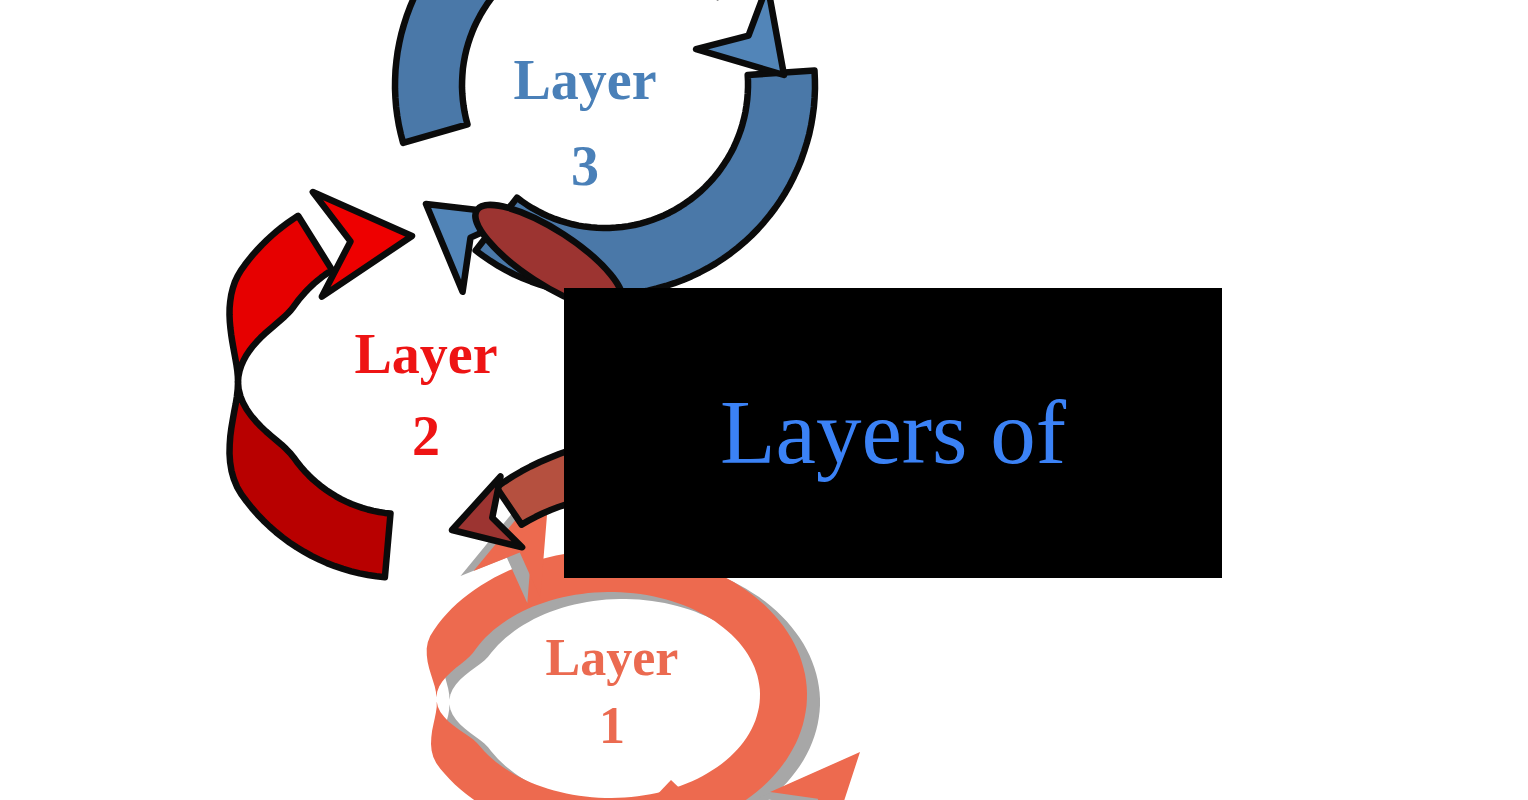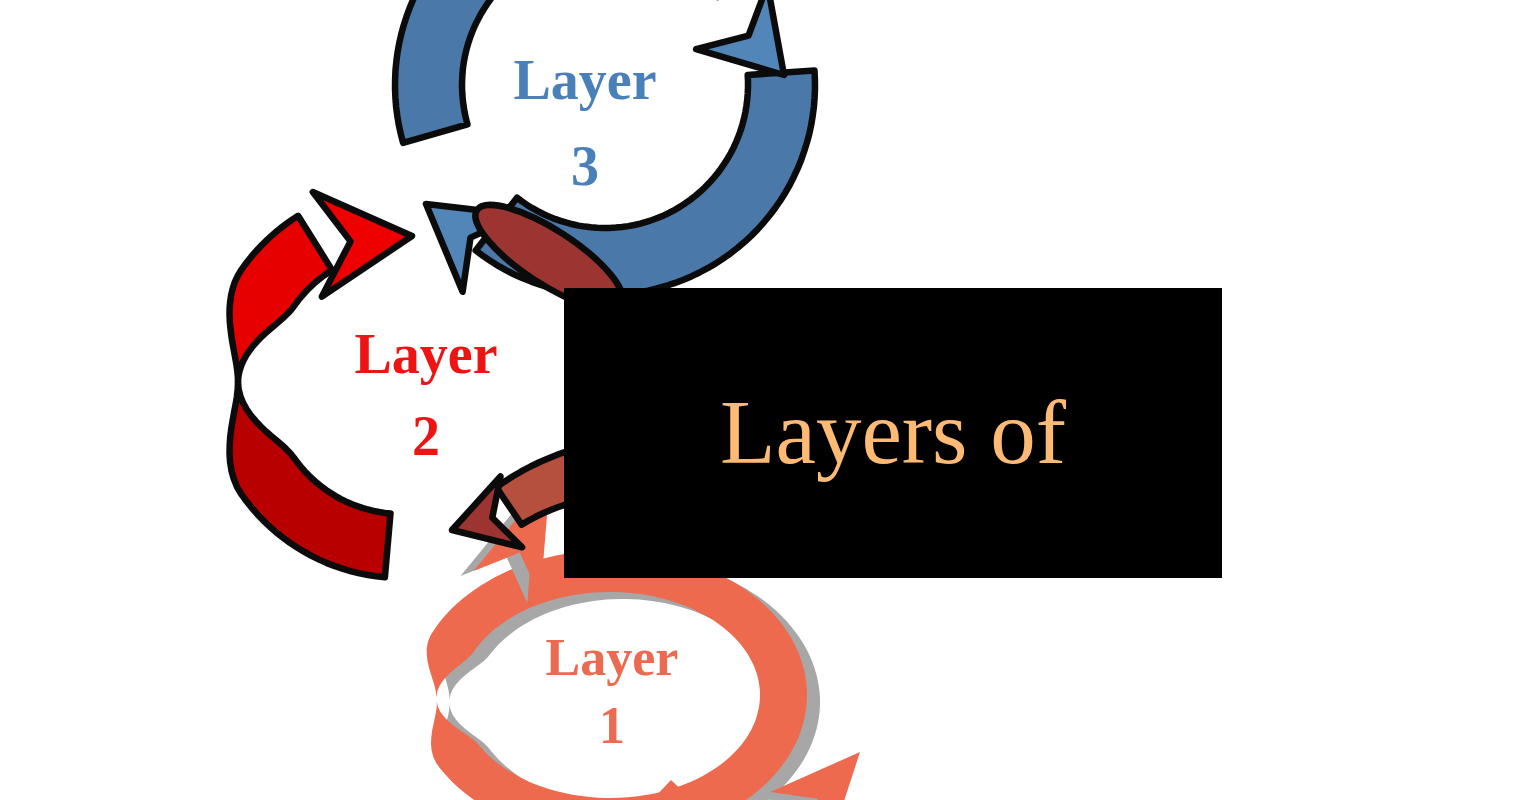--- a/index.html
+++ b/index.html
@@ -71,17 +71,17 @@
   <div class="layer-label" id="label-2" style="color: rgb(238, 20, 20);">
     <span class="lbl">Layer</span>
     <span class="num">2</span>
   </div>
 
   <div class="layer-label" id="label-1" style="color: rgb(235, 106, 80);">
     <span class="lbl">Layer</span>
     <span class="num">1</span>
   </div>
 
-  <div id="title-box" style="background: rgb(0, 0, 0); color: #fdba74;">
+  <div id="title-box" style="background: rgb(0, 0, 0); color: #3b82f6;">
     <span class="t-line">Layers of</span>
   </div>
 
 </div>
 
 </body></html>

